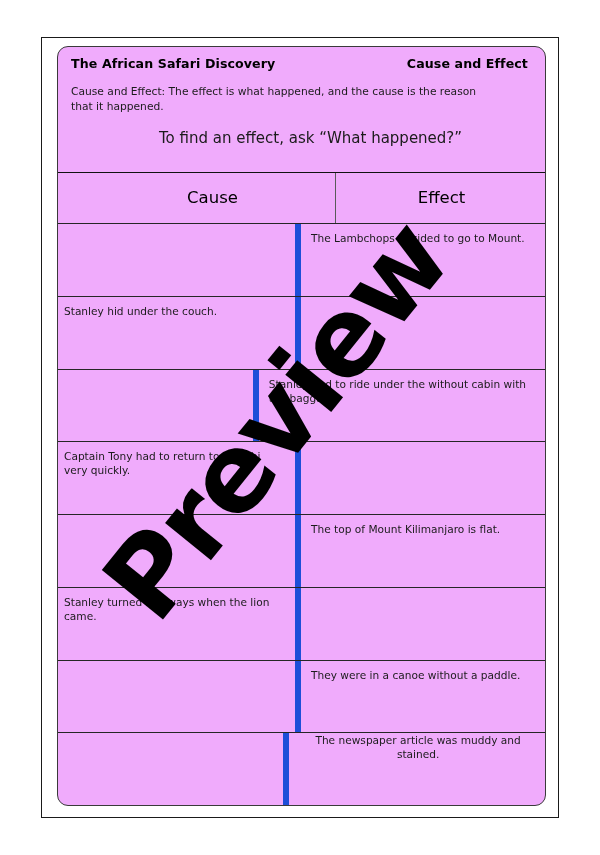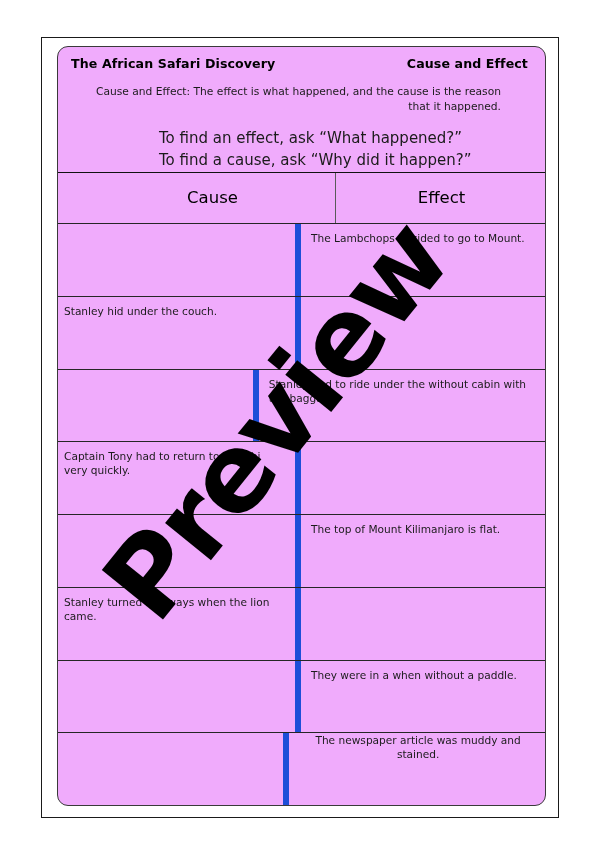--- a/index.html
+++ b/index.html
@@ -62,21 +62,20 @@
   }
   .title-row .doc-title { }
   .title-row .skill-title { padding-right: 4px; }
 
   .intro {
     margin-top: 13px;
     font-size: 10.7px;
     line-height: 1.42;
     color: #1b1b1b;
     max-width: 430px;
-    text-align: right;
   }
   .questions {
     margin-top: 14px;
     margin-left: 88px;
     font-size: 15px;
     line-height: 1.45;
     color: #1b1b1b;
   }
 
   
@@ -172,21 +171,20 @@
 <div class="worksheet">
 
   <div class="ws-head">
     <div class="title-row">
       <div class="doc-title">The African Safari Discovery</div>
       <div class="skill-title">Cause and Effect</div>
     </div>
     <div class="intro">Cause and Effect: The effect is what happened, and the cause is the reason that it happened.</div>
     <div class="questions">
       <div>To find an effect, ask “What happened?”</div>
-      <div>To find a cause, ask “Why did it happen?”</div>
     </div>
   </div>
 
   <div class="ct">
 
     <div class="ct-row head-row">
       <div class="ct-cell cause-cell">Cause</div>
       <div class="ct-cell effect-cell">Effect</div>
     </div>
 
@@ -242,21 +240,21 @@
       <div class="ct-cell effect-cell">
         <span class="cell-text"></span>
       </div>
     </div>
 
     <div class="ct-row data-row">
       <div class="ct-cell cause-cell">
         <span class="cell-text"></span>
       </div>
       <div class="ct-cell effect-cell">
-        <span class="cell-text">They were in a when without a paddle.</span>
+        <span class="cell-text">They were in a canoe without a paddle.</span>
       </div>
     </div>
 
 
     <div class="ct-row data-row">
       <div class="ct-cell cause-cell">
         <span class="cell-text"></span>
       </div>
       <div class="ct-cell effect-cell centered">
         <span class="cell-text">The newspaper article was muddy and stained.</span>

